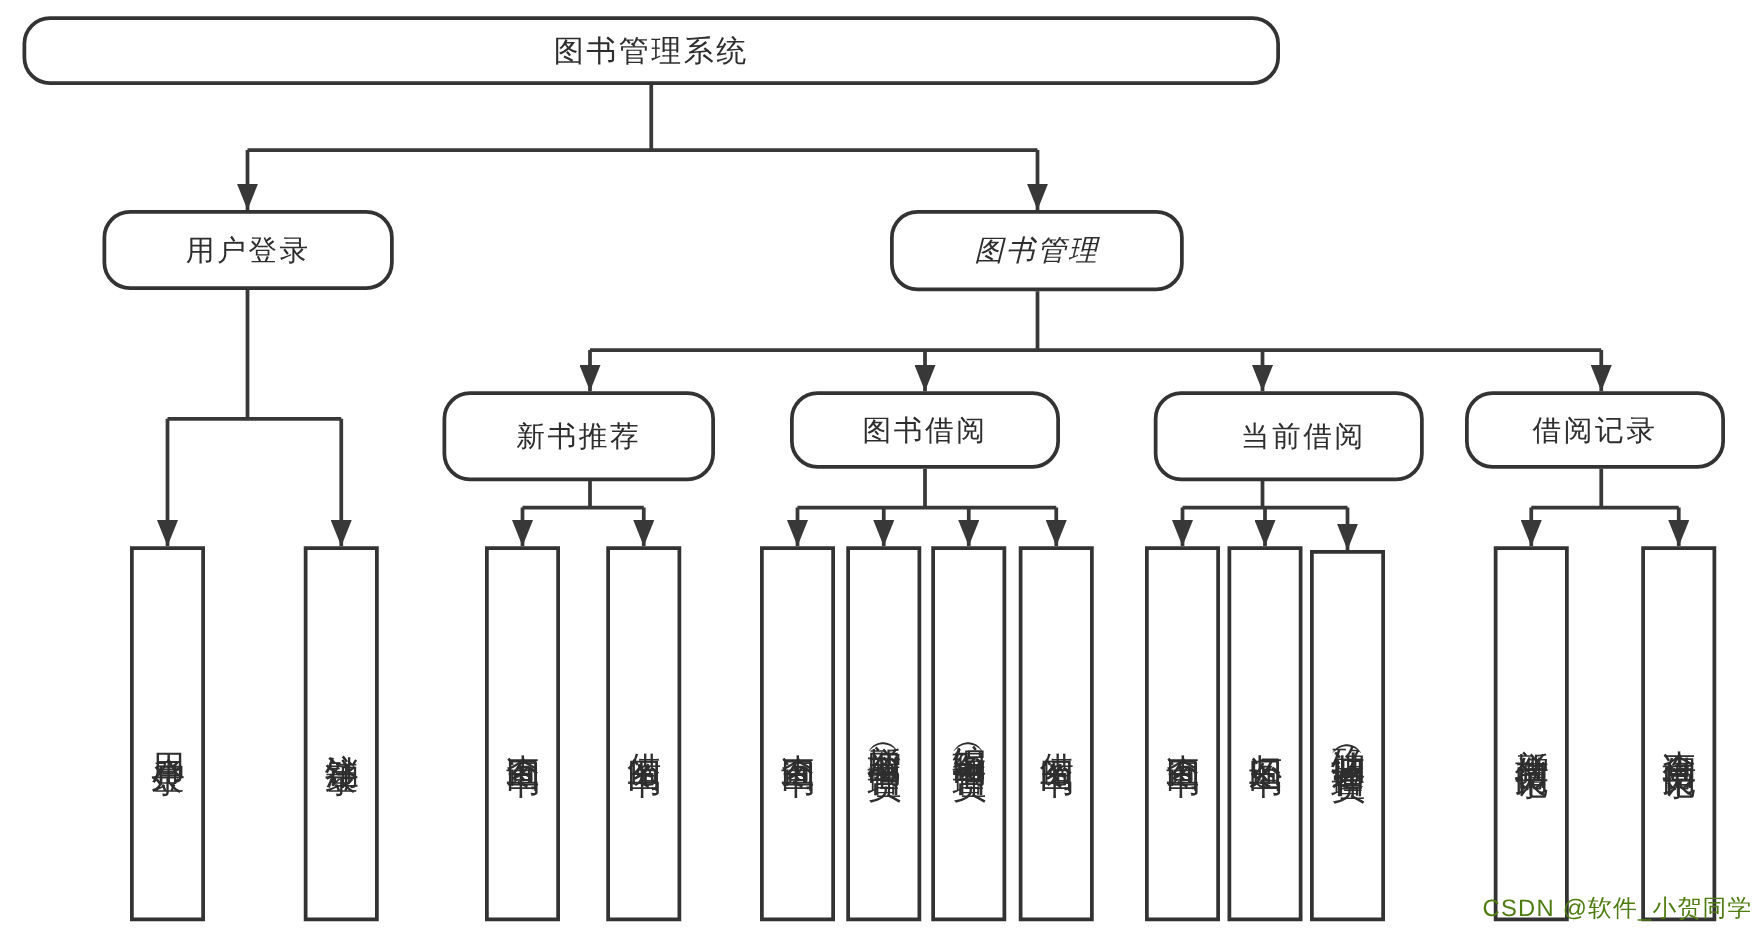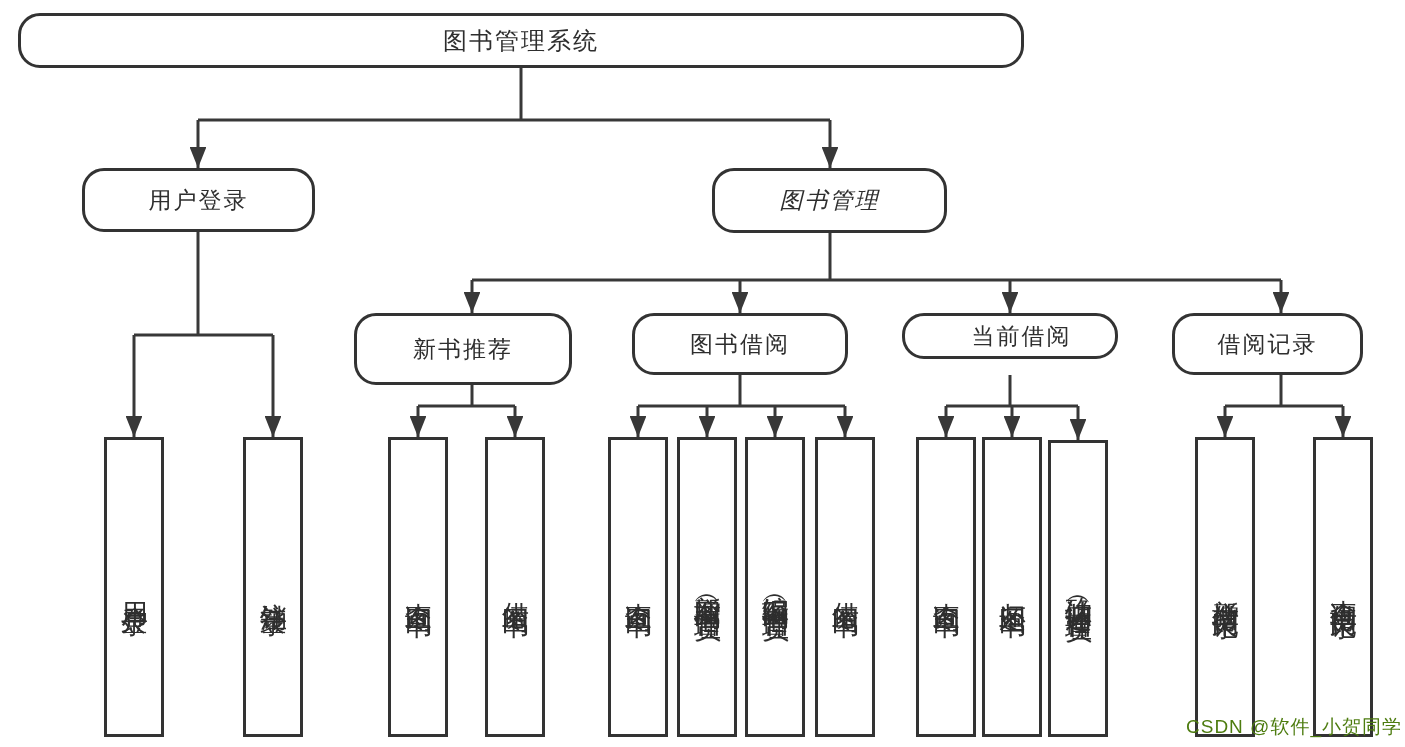--- a/index.html
+++ b/index.html
@@ -103,24 +103,24 @@
   <div class="node hbox" style="left:712px;top:168px;width:235px;height:65px;font-style:italic;">
     <span>图书管理</span>
   </div>
 
   <div class="node hbox" style="left:354px;top:313px;width:218px;height:72px;">
     <span>新书推荐</span>
   </div>
   <div class="node hbox" style="left:632px;top:313px;width:216px;height:62px;">
     <span>图书借阅</span>
   </div>
-  <div class="node hbox" style="left:902px;top:313px;width:216px;height:46px;padding-left:23px;">
+  <div class="node hbox" style="left:923px;top:313px;width:216px;height:72px;padding-left:23px;">
     <span>当前借阅</span>
   </div>
-  <div class="node hbox" style="left:1172px;top:313px;width:191px;height:62px;">
+  <div class="node hbox" style="left:1172px;top:313px;width:208px;height:62px;">
     <span>借阅记录</span>
   </div>
 
   <div class="node vbox" style="left:104px;top:437px;width:60px;height:300px;">
     <span>用户登录</span>
   </div>
   <div class="node vbox" style="left:243px;top:437px;width:60px;height:300px;">
     <span>注销登录</span>
   </div>
 

